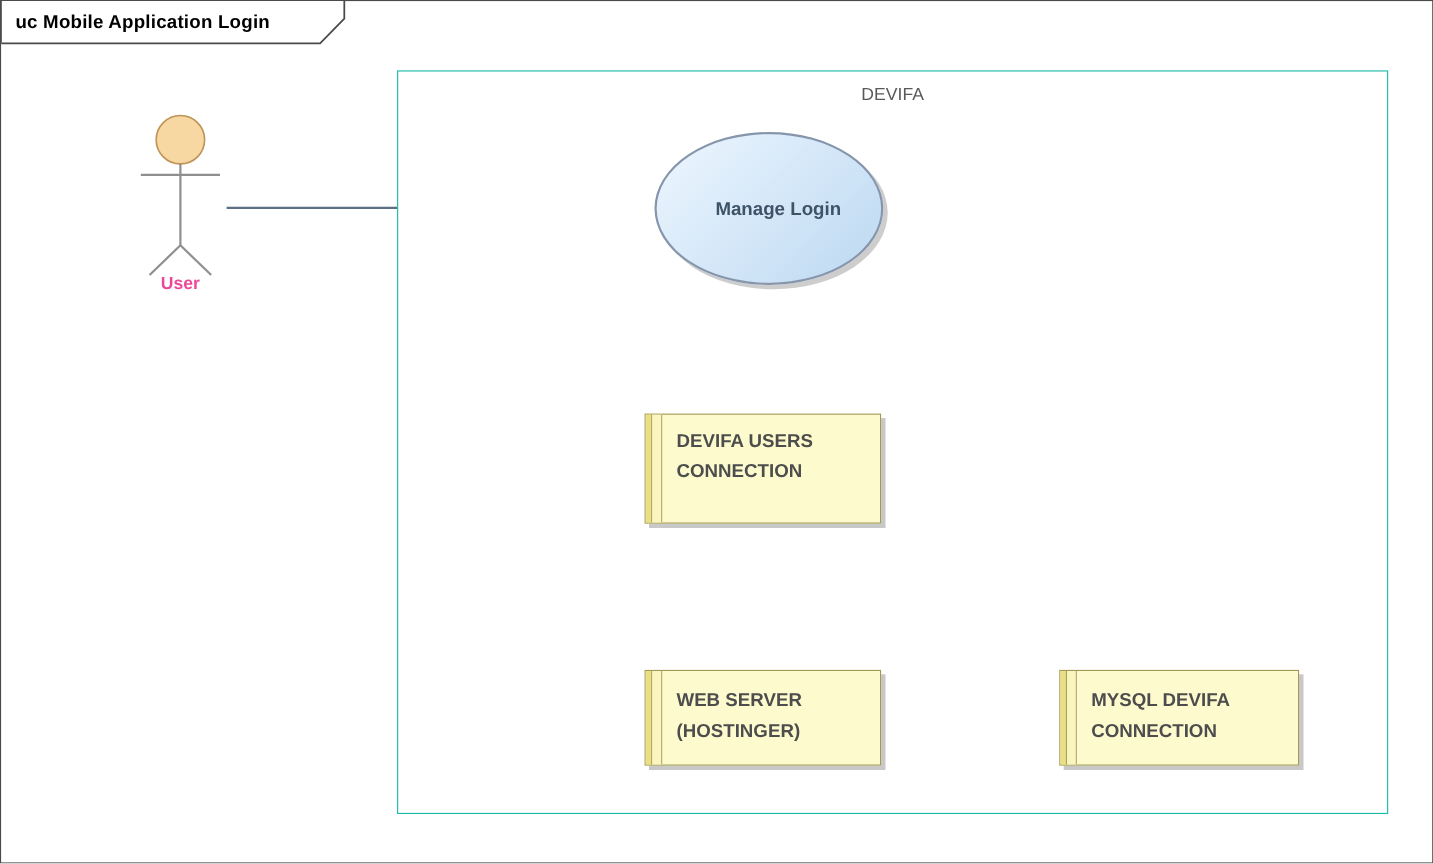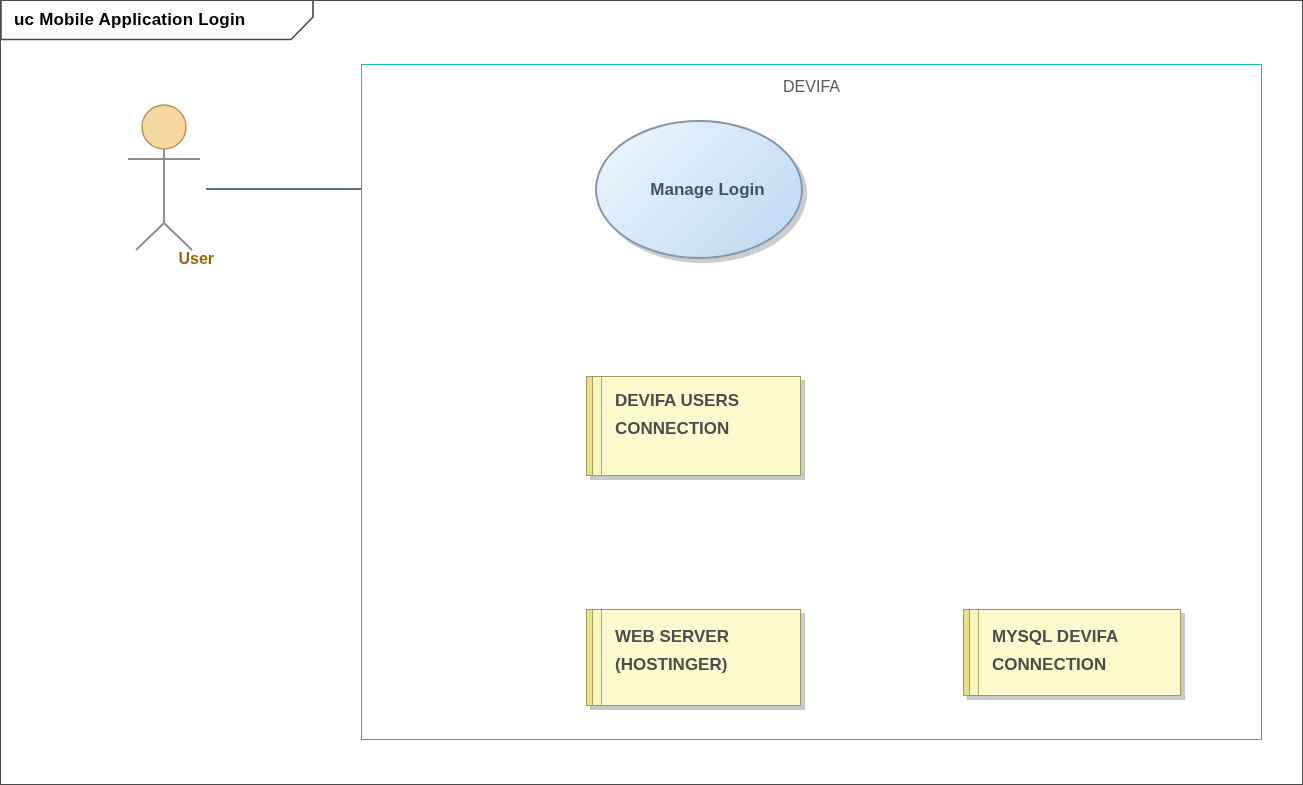--- a/index.html
+++ b/index.html
@@ -57,28 +57,28 @@
     position:absolute;left:6px;top:0;bottom:0;width:8px;
     background:#faf4be;border-right:1px solid #b3aa6a;
   }
   .node-text{
     position:absolute;left:28px;right:4px;
     font-size:17px;font-weight:bold;line-height:28px;color:#4d4d4d;
     white-space:nowrap;
   }
   .node-api{left:585px;top:375px;width:215px;height:100px;}
   .node-api .node-text{top:10px;}
-  .node-web{left:585px;top:608px;width:215px;height:97px;}
+  .node-web{left:585px;top:608px;width:215px;height:87px;}
   .node-web .node-text{top:13px;}
   .node-mysql{left:962px;top:608px;width:218px;height:87px;}
   .node-mysql .node-text{top:13px;}
   
   .actor-label{
     position:absolute;left:113px;top:249px;width:100px;
-    text-align:right;font-size:16px;font-weight:bold;color:#a16207;
+    text-align:center;font-size:16px;font-weight:bold;color:#ec4899;
   }
   .svg-layer{position:absolute;left:0;top:0;width:1303px;height:785px;}
 </style>
 </head>
 <body>
 
 <div class="canvas">
 
   <svg class="svg-layer" viewBox="0 0 1303 785">
 

